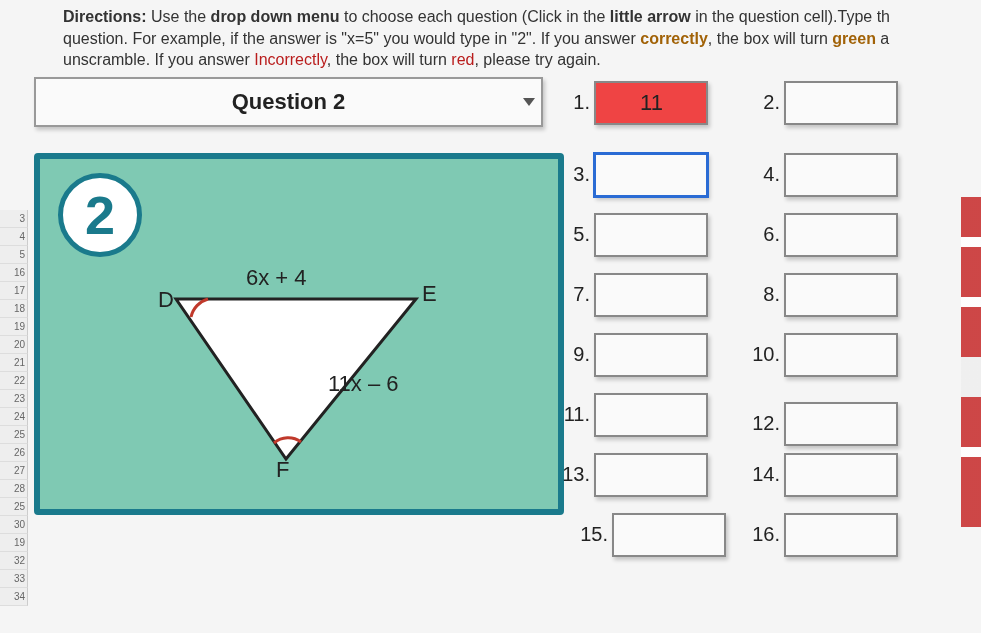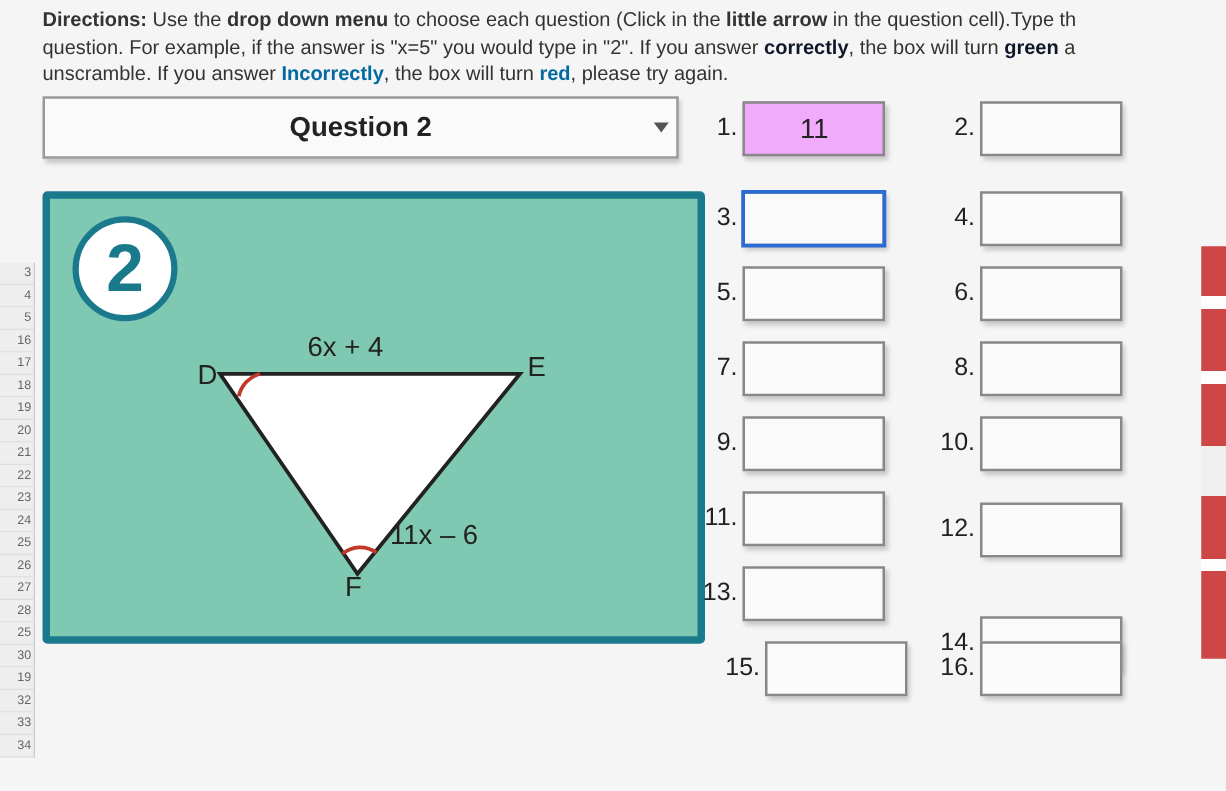--- a/index.html
+++ b/index.html
@@ -23,29 +23,30 @@
   }
   .row-numbers div {
     height: 17px;
     border-bottom: 1px solid #ddd;
     border-right: 1px solid #ccc;
     padding-right: 2px;
     background: #eee;
     line-height:17px;
   }
   .directions {
-    padding: 6px 10px 6px 34px;
+    padding: 6px 10px 6px 46px;
     font-size: 16px;
     line-height: 1.35;
     color: #333;
     font-family: "Comic Sans MS", cursive, sans-serif;
+    margin-left: 17px;
   }
   .directions .bold { font-weight: bold; }
-  .directions .green { color: #0f172a; font-weight: bold; }
-  .directions .red { color: #0369a1; font-weight: bold; }
+  .directions .green { color: #a16207; font-weight: bold; }
+  .directions .red { color: #b91c1c; font-weight: normal; }
   .main-area {
     position: relative;
     padding-left: 54px;
     height: 540px;
   }
   .question-dropdown {
     position: absolute;
     left: 34px;
     top: 0;
     width: 505px;
@@ -140,21 +141,21 @@
     height: 40px;
     border: 2px solid #888;
     background: #fafafa;
     box-shadow: 2px 3px 4px rgba(0,0,0,.2);
     vertical-align: middle;
     text-align: center;
     line-height: 40px;
     font-size: 22px;
     color: #222;
   }
-  .ans-box.green { background: #f0abfc; }
+  .ans-box.green { background: #ef4444; }
   .ans-box.selected { outline: 3px solid #2a6bd4; outline-offset: -2px; }
   .deco {
     position: absolute;
     right: 0;
     top: 120px;
     width: 20px;
     height: 330px;
     background: linear-gradient(#c62828 0 40px, #fff 40px 50px, #c62828 50px 100px, #fff 100px 110px, #c62828 110px 160px, #eee 160px 200px, #c62828 200px 250px, #fff 250px 260px, #c62828 260px 100%);
     opacity:.85;
   }
@@ -208,21 +209,21 @@
     <div class="triangle-box">
       <svg width="340" height="220" viewBox="0 0 340 220">
         <polygon points="40,40 280,40 150,200" fill="#fff" stroke="#222" stroke-width="3"></polygon>
         <path d="M 55,58 A 24 24 0 0 1 72,40" fill="none" stroke="#c0392b" stroke-width="3"></path>
         <path d="M 138,184 A 22 22 0 0 1 165,183" fill="none" stroke="#c0392b" stroke-width="3"></path>
       </svg>
       <div class="tri-label" style="left:22px; top:28px;">D</div>
       <div class="tri-label" style="left:286px; top:22px;">E</div>
       <div class="tri-label" style="left:140px; top:198px;">F</div>
       <div class="tri-label" style="left:110px; top:6px;text-align:right;">6x + 4</div>
-      <div class="tri-label" style="left:176px; top:112px;margin-top:44px;">11x – 6</div>
+      <div class="tri-label" style="left:192px; top:112px;">11x – 6</div>
     </div>
   </div>
 
   <div class="answer-grid">
     <div class="ans-row" style="left:0; top:4px;">
       <span class="ans-num">1.</span>
       <span class="ans-box green">11</span>
     </div>
     <div class="ans-row" style="left:190px; top:4px;">
       <span class="ans-num">2.</span>
@@ -271,21 +272,21 @@
     </div>
     <div class="ans-row" style="left:190px; top:325px;">
       <span class="ans-num">12.</span>
       <span class="ans-box"></span>
     </div>
 
     <div class="ans-row" style="left:0; top:376px;">
       <span class="ans-num">13.</span>
       <span class="ans-box"></span>
     </div>
-    <div class="ans-row" style="left:190px; top:376px;margin-top:40px;">
+    <div class="ans-row" style="left:190px; top:376px;">
       <span class="ans-num">14.</span>
       <span class="ans-box"></span>
     </div>
 
     <div class="ans-row" style="left:0; top:436px;margin-left:18px;">
       <span class="ans-num">15.</span>
       <span class="ans-box"></span>
     </div>
     <div class="ans-row" style="left:190px; top:436px;">
       <span class="ans-num">16.</span>

